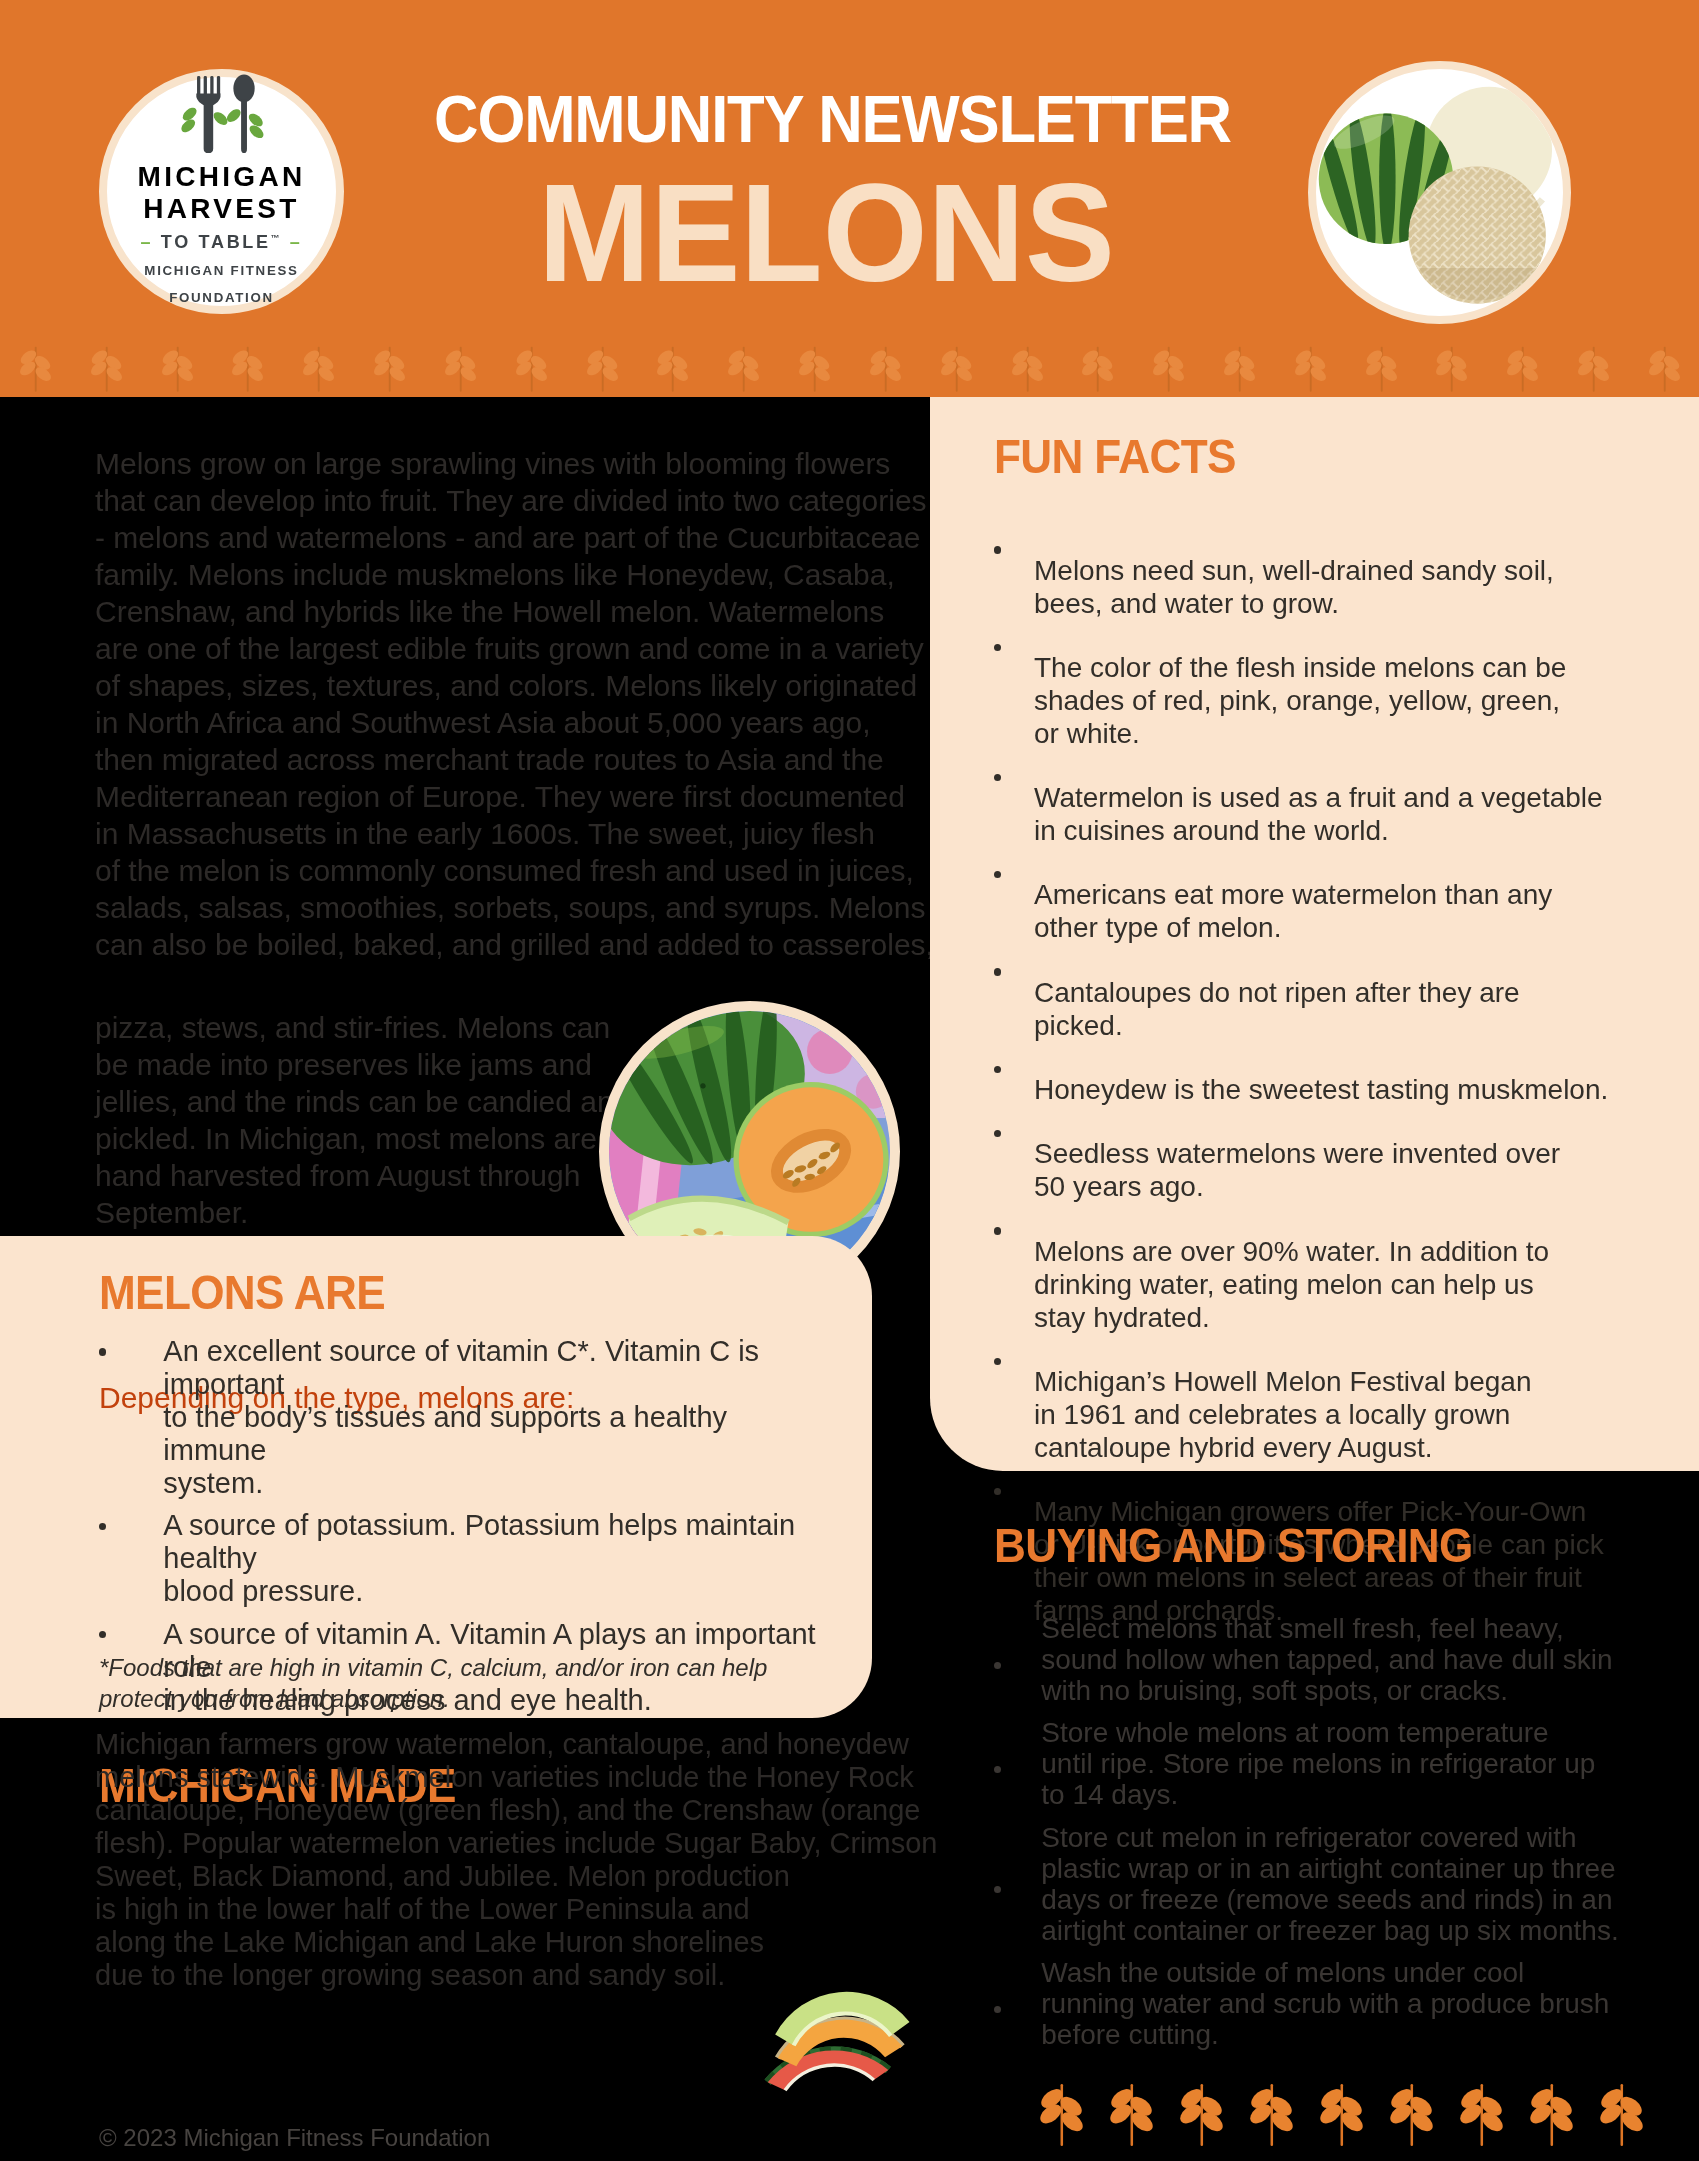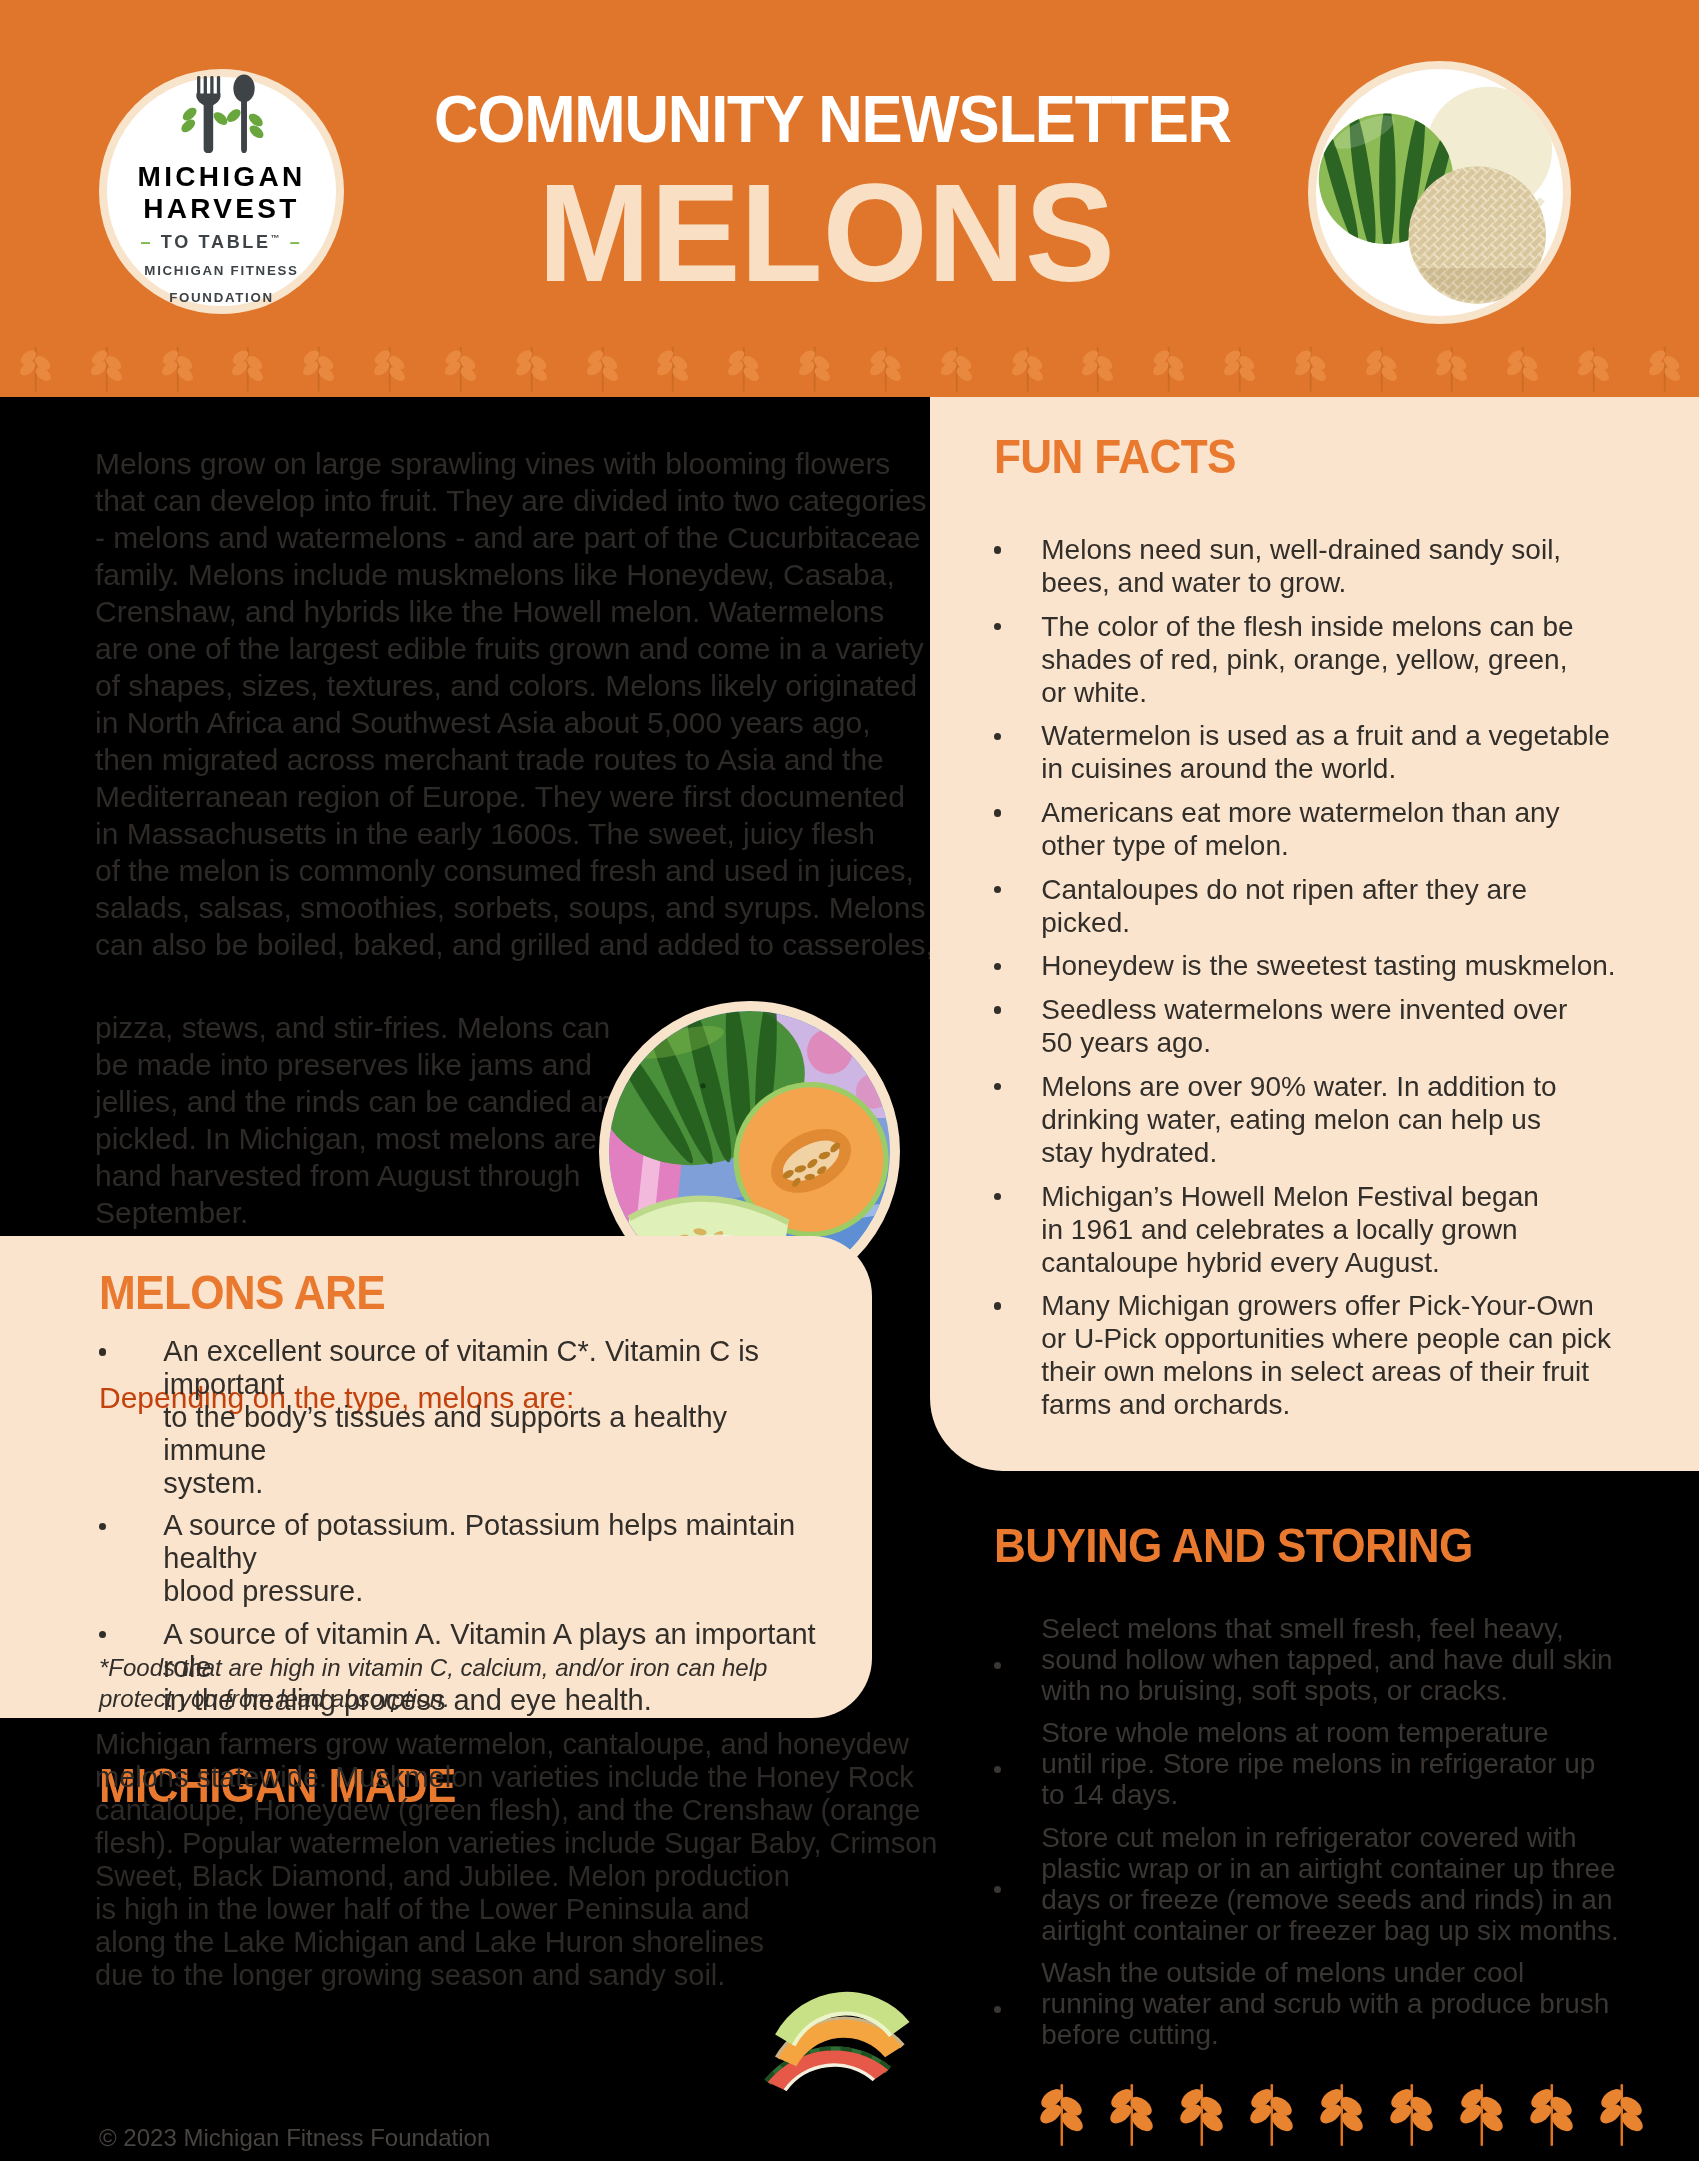--- a/index.html
+++ b/index.html
@@ -65,21 +65,21 @@
   .mm-body  { position:absolute; font-size:29px; line-height:33px; color:#2D2A28; }
   .ma-lead  { position:absolute; font-size:30px; color:#c2410c;margin-top:36px; }
   .ma-footnote { position:absolute; font-size:24px; line-height:31px; font-style:italic; color:#322E29; width:726px; }
   .copyright { position:absolute; font-size:24px; color:#474340; }
   
   ul.bullets { position:absolute; list-style:none; }
   ul.bullets li { display:flex; align-items:flex-start; }
   ul.bullets .dot { flex:none; width:7.3px; height:7.3px; border-radius:50%; margin-top:13.3px; }
   ul.bullets .btext { white-space:pre-line; }
   ul.ff   { left:994px; top:533px;  width:673px; }
-  ul.ff li { margin-bottom:10.7px; }
+  ul.ff li { margin-bottom:10.7px;flex-direction:column; }
   ul.ff .btext { font-size:28px; line-height:33px; color:#322E29; margin-left:40px; }
   ul.ff .dot { background:#322E29; }
   ul.buy  { left:994px; top:1613px; width:687px; }
   ul.buy li { margin-bottom:11.3px;align-items:center; }
   ul.buy .btext { font-size:28px; line-height:31px; color:#3A3633; margin-left:40px; }
   ul.buy .dot { background:#3A3633; margin-top:12px; }
   ul.ma   { left:99px; top:1335px; width:733px; }
   ul.ma li { margin-bottom:9.3px; }
   ul.ma .btext { font-size:29px; line-height:33px; color:#322E29; margin-left:57px; }
   ul.ma .dot { background:#322E29; }

